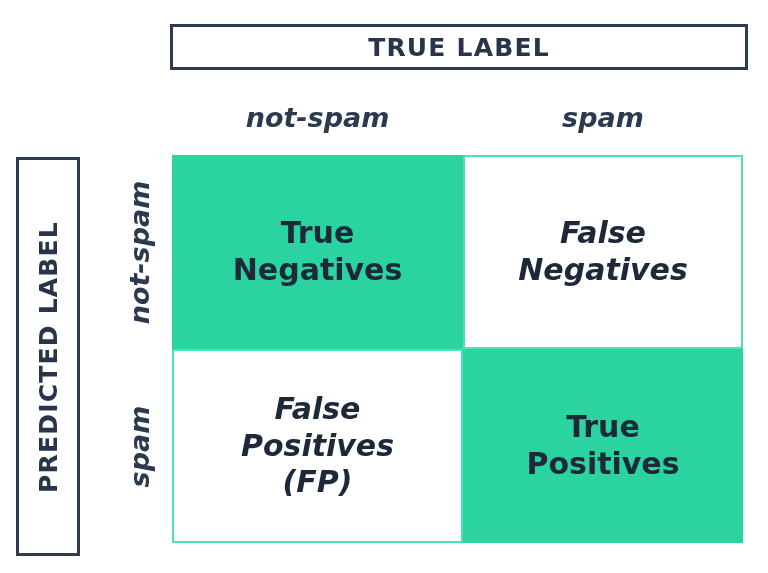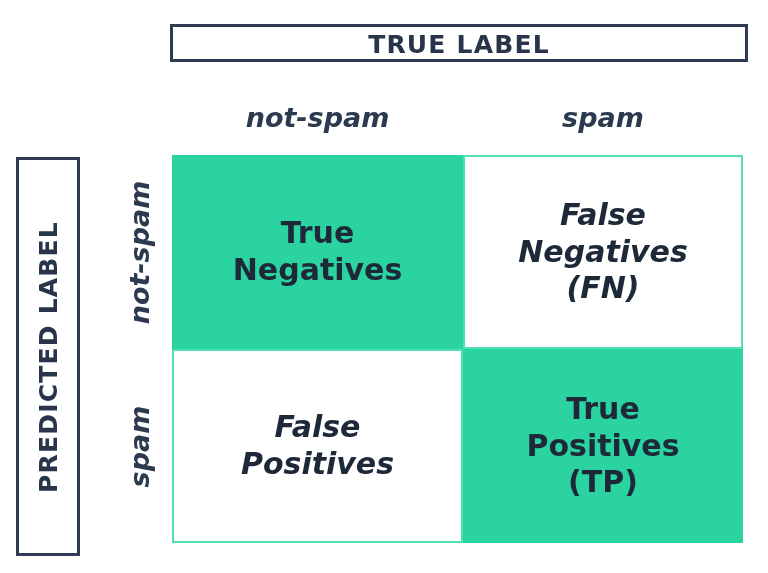--- a/index.html
+++ b/index.html
@@ -17,26 +17,26 @@
     background: #ffffff;
     overflow: hidden;
   }
 
   
   .true-label-box {
     position: absolute;
     left: 170px;
     top: 24px;
     width: 578px;
-    height: 38px;
+    height: 46px;
     box-sizing: border-box;
     border: 3px solid #2f3b52;
     background: #ffffff;
     display: flex;
-    align-items: flex-end;
+    align-items: center;
     justify-content: center;
   }
   .true-label-text {
     font-family: "DejaVu Sans", sans-serif;
     font-weight: bold;
     font-size: 25px;
     letter-spacing: 1.2px;
     color: #27344a;
     white-space: nowrap;
   }
@@ -167,29 +167,28 @@
   <div class="matrix">
 
     <div class="cell filled">
       <span class="line">True</span>
       <span class="line">Negatives</span>
     </div>
 
     <div class="cell empty">
       <span class="line">False</span>
       <span class="line">Negatives</span>
-      <span class="line">(FN)</span>
     </div>
 
     <div class="cell empty">
       <span class="line">False</span>
       <span class="line">Positives</span>
+      <span class="line">(FP)</span>
     </div>
 
     <div class="cell filled">
       <span class="line">True</span>
       <span class="line">Positives</span>
-      <span class="line">(TP)</span>
     </div>
 
   </div>
 
 </div>
 
 </body></html>

